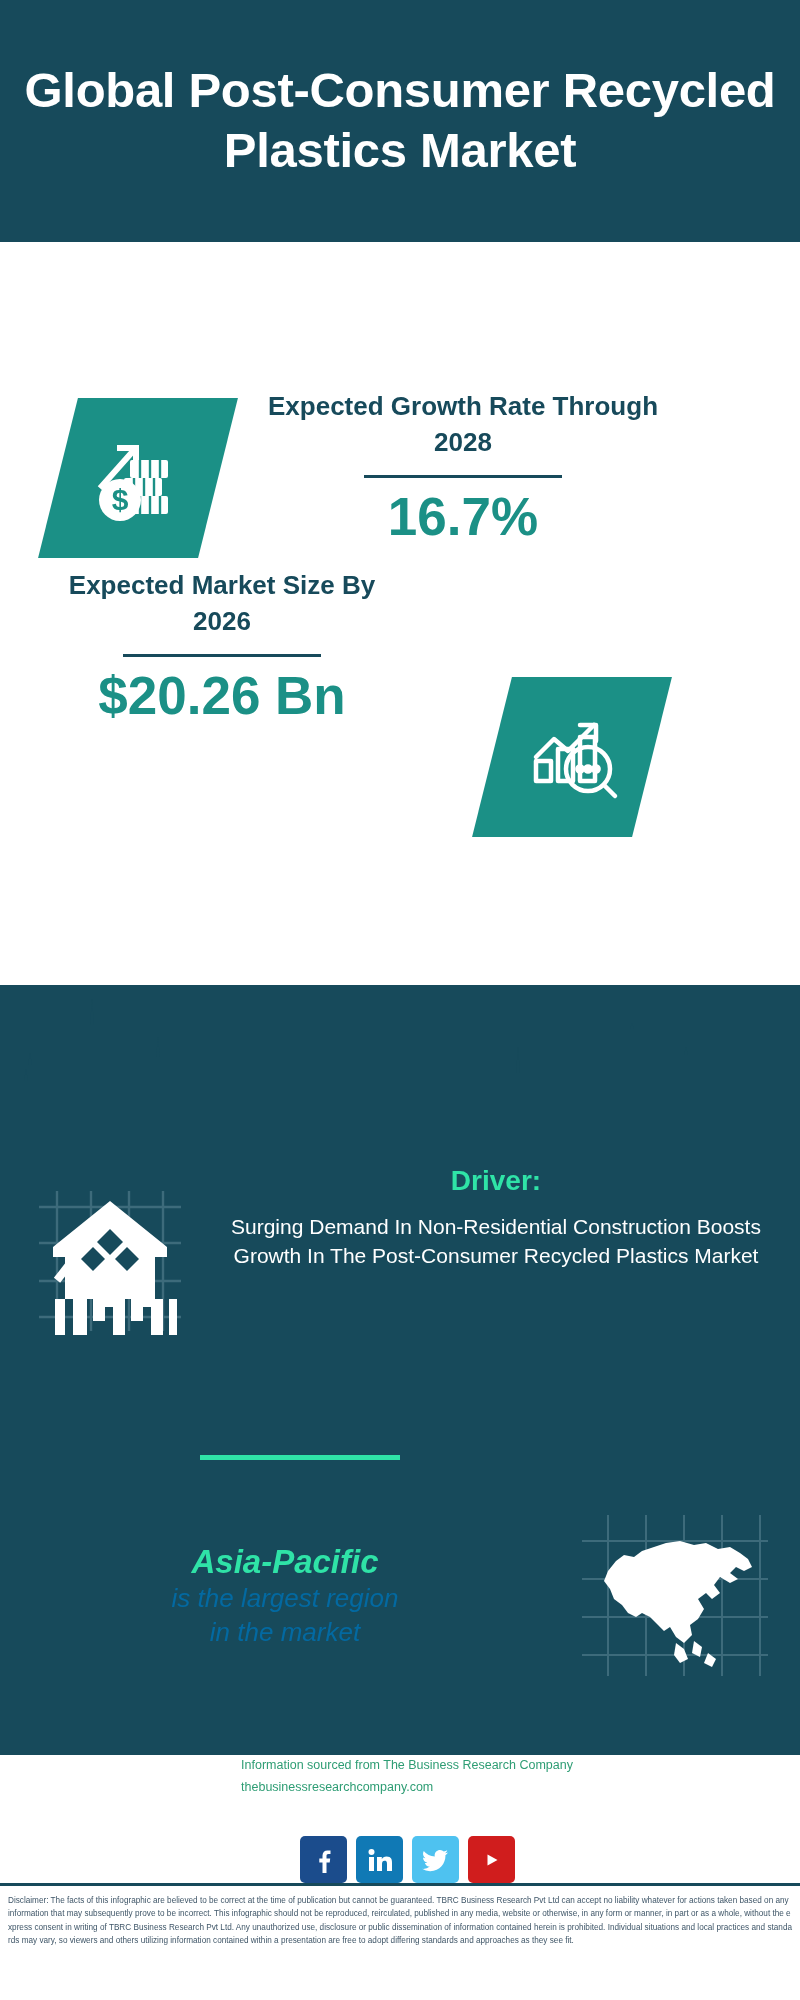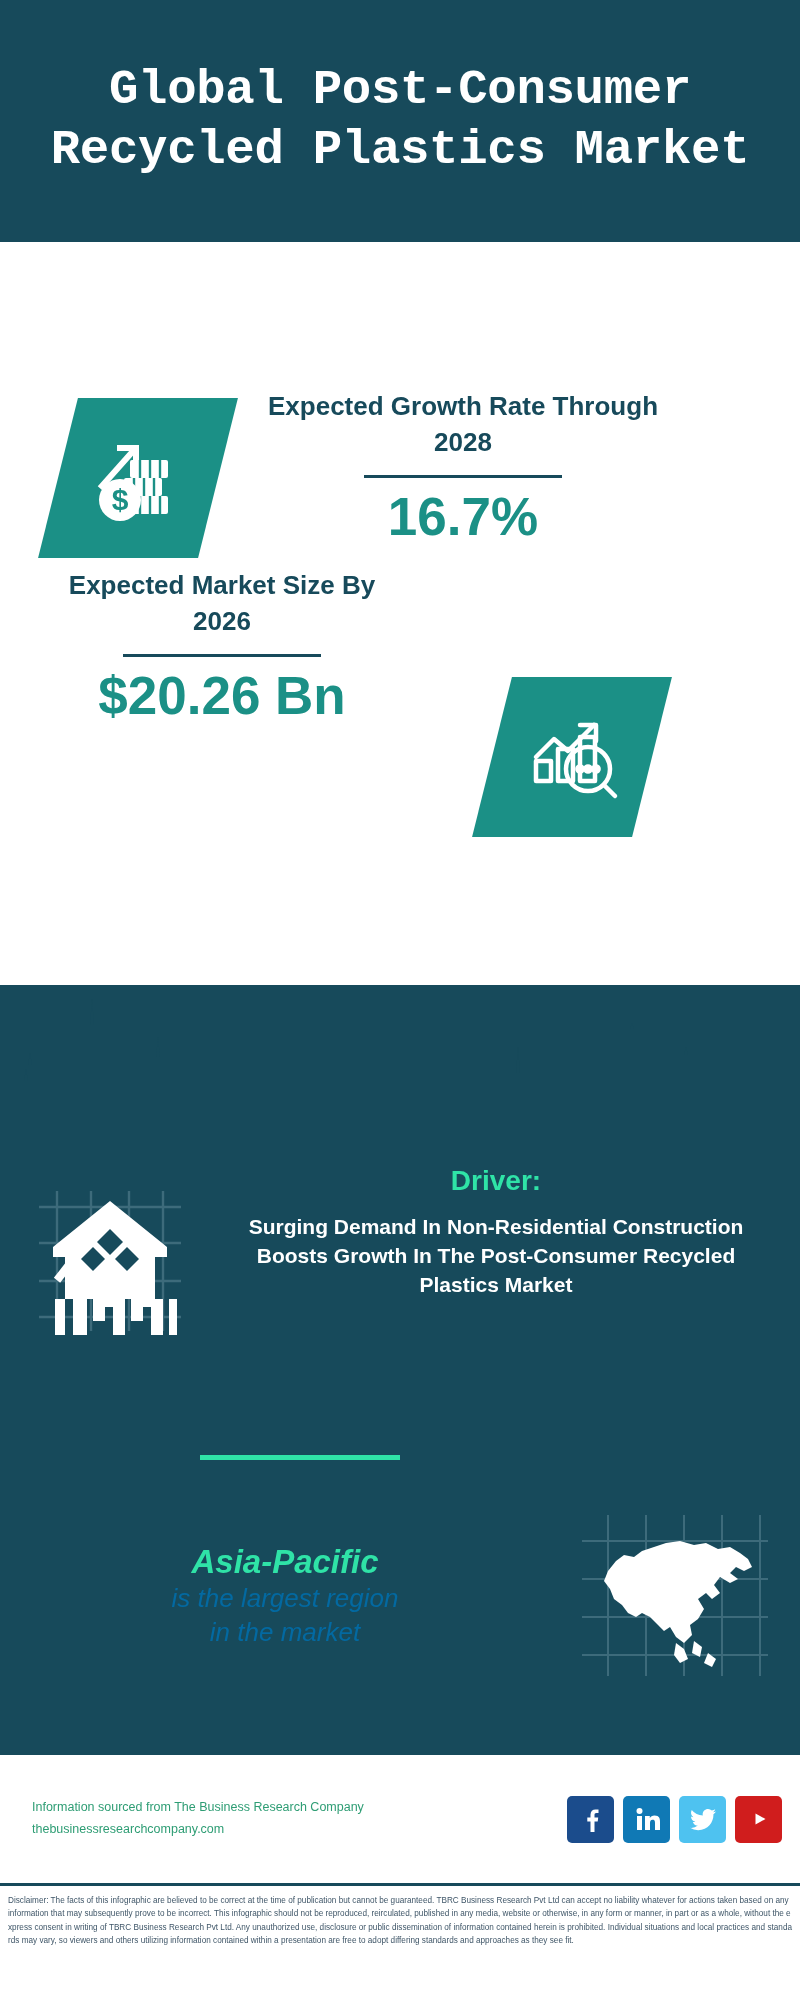--- a/index.html
+++ b/index.html
@@ -21,21 +21,20 @@
   .header {
     position: absolute;
     left: 0; top: 0;
     width: 800px;
     height: 242px;
     background: #174a5b;
     display: flex;
     align-items: center;
     justify-content: center;
     padding: 0 12px;
-    font-family: Liberation Mono, monospace;
   }
   .header-title {
     color: #ffffff;
     font-size: 49px;
     font-weight: 700;
     line-height: 1.22;
     text-align: center;
     letter-spacing: -0.3px;
   }
 
@@ -117,21 +116,21 @@
   .driver-text { flex: 1; padding-right: 28px; text-align: center; }
   .driver-heading {
     color: #2fe3a7;
     font-size: 28px;
     font-weight: 700;
     margin-bottom: 16px;
   }
   .driver-body {
     color: #ffffff;
     font-size: 21px;
-    font-weight: 700;
+    font-weight: 400;
     line-height: 1.38;
   }
 
   .mint-rule {
     position: absolute;
     left: 200px; top: 1455px;
     width: 200px;
     height: 5px;
     background: #2fe3a7;
   }
@@ -163,20 +162,21 @@
   
   .source {
     position: absolute;
     left: 0; top: 1755px;
     width: 800px;
     height: 128px;
     background: #ffffff;
     display: flex;
     align-items: center;
     padding: 0 18px 0 32px;
+    flex-direction: column;
   }
   .source-text { flex: 1; }
   .source-line {
     color: #2e9d74;
     font-size: 12.5px;
     line-height: 1.75;
   }
   .socials { display: flex; gap: 9px; align-items: center; }
   .social {
     width: 47px; height: 47px;

